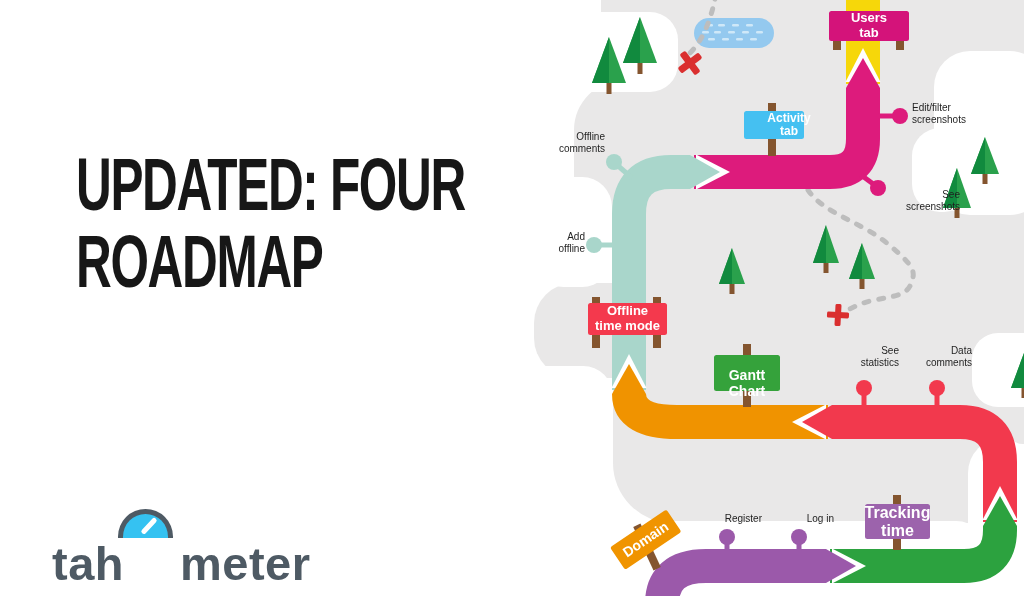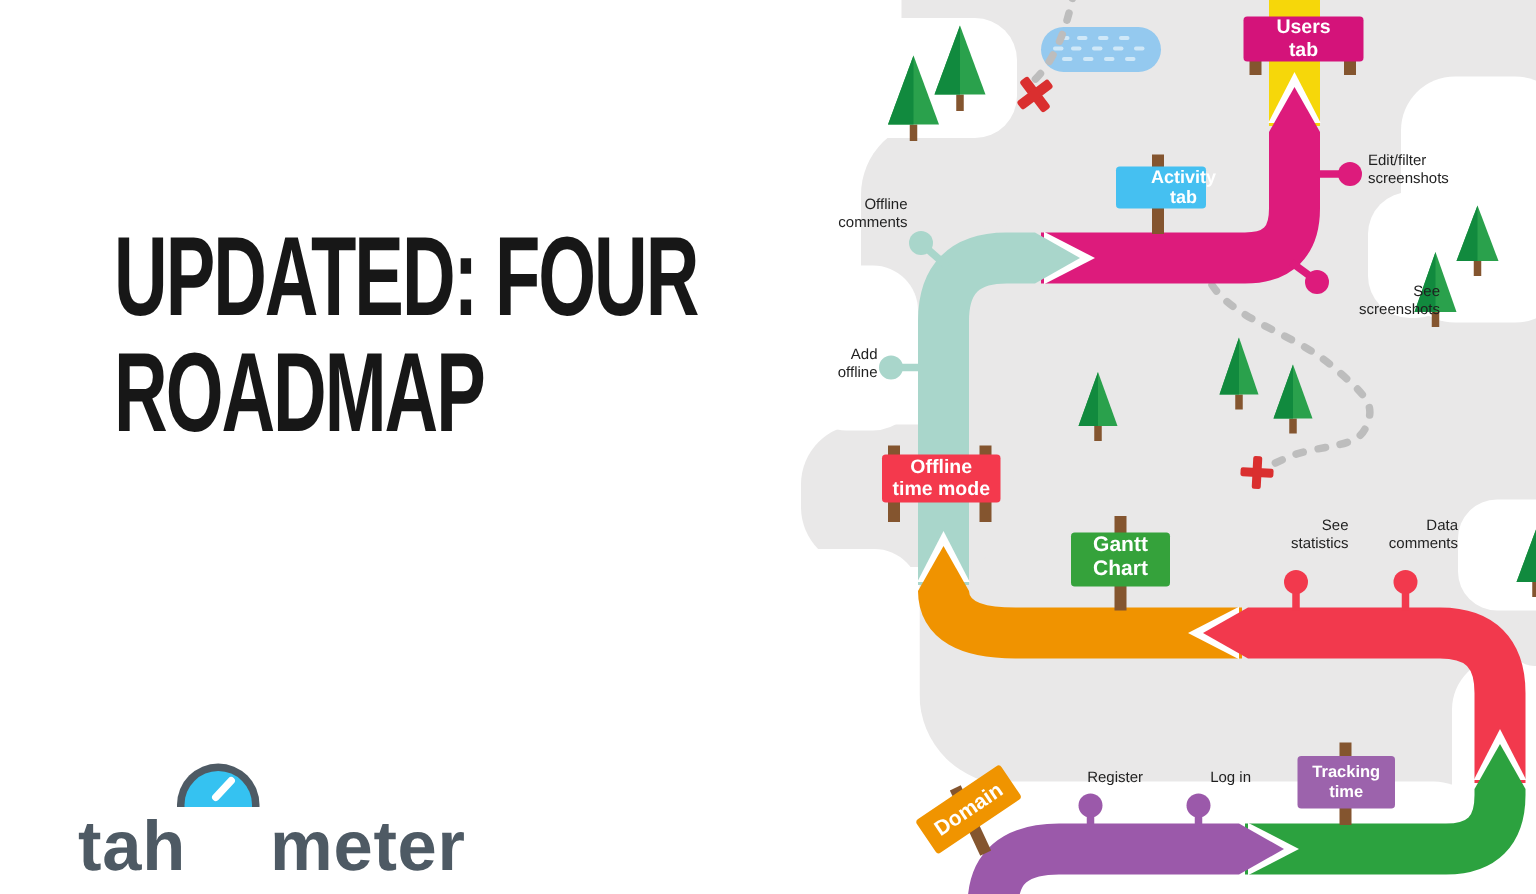--- a/index.html
+++ b/index.html
@@ -202,25 +202,25 @@
       <div>tab</div>
   </div>
   <div class="sign-text" style="left:743px;top:111px;width:60px;height:28px;font-size:12px;">
     <div>Activity</div>
       <div>tab</div>
   </div>
   <div class="sign-text" style="left:572px;top:303px;width:79px;height:32px;font-size:13px;">
     <div>Offline</div>
       <div>time mode</div>
   </div>
-  <div class="sign-text" style="left:698px;top:355px;width:66px;height:32px;font-size:14px;align-items:center;">
+  <div class="sign-text" style="left:698px;top:368px;width:66px;height:32px;font-size:14px;align-items:center;">
     <div>Gantt</div>
       <div>Chart</div>
   </div>
-  <div class="sign-text" style="left:849px;top:504px;width:65px;height:35px;font-size:11px;">
+  <div class="sign-text" style="left:849px;top:504px;width:65px;height:35px;font-size:16px;">
     <div>Tracking</div>
       <div>time</div>
   </div>
   <div class="sign-text" style="left:596px;top:527px;width:68px;height:26px;font-size:14px;transform:rotate(-34deg);">
     <div>Domain</div>
   </div>
 
   <div class="map-label ta-r" style="left:509px;top:131px;width:80px;">
     <div>Offline</div>
       <div>comments</div>

